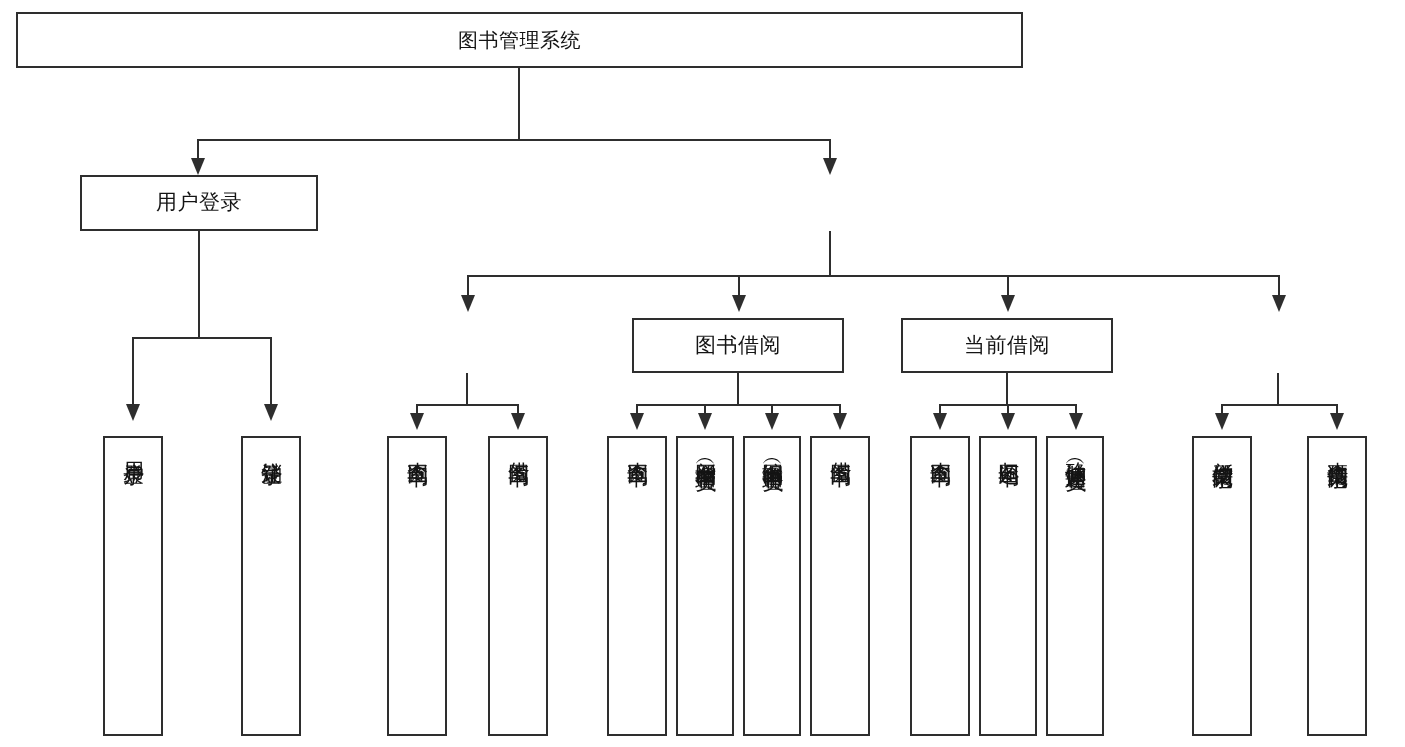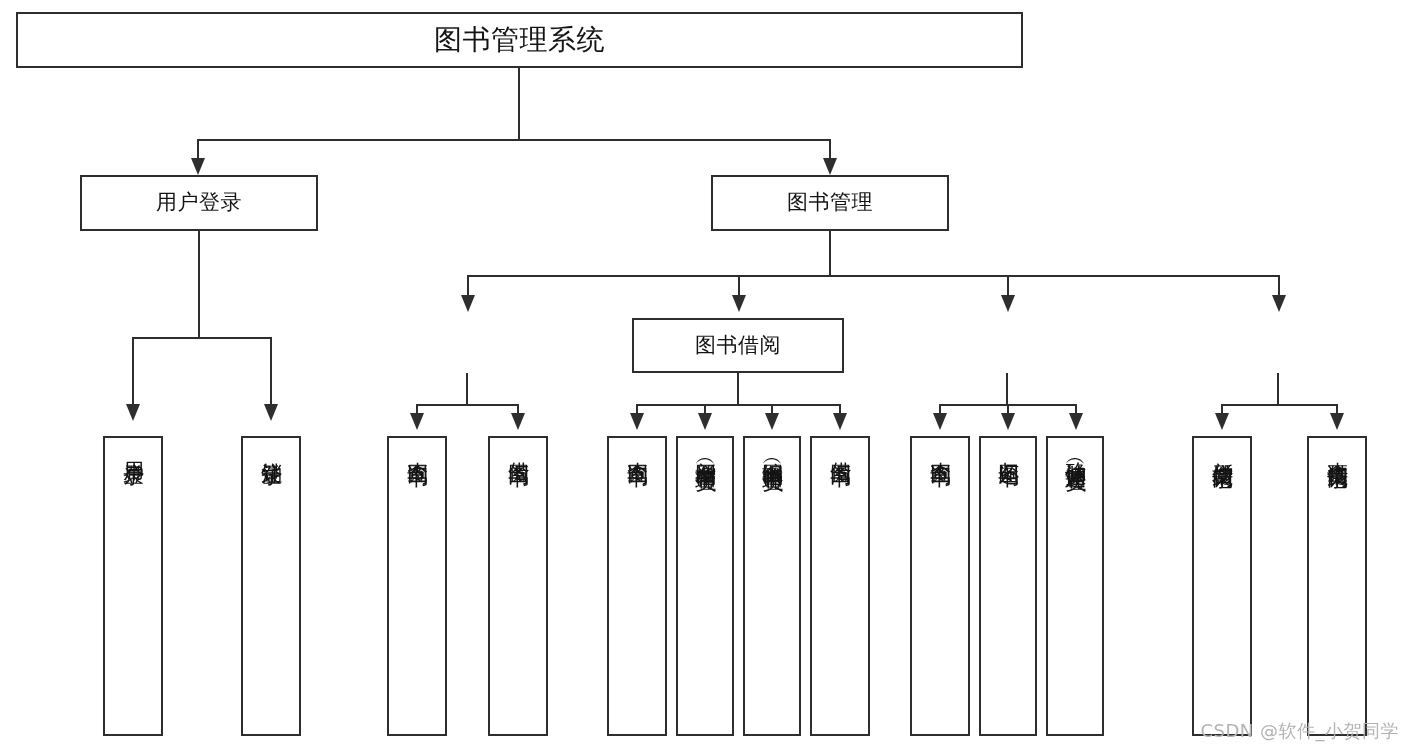--- a/index.html
+++ b/index.html
@@ -33,21 +33,21 @@
     display:block;
     line-height:1.22;
     white-space:pre-line;
     letter-spacing:0.5px;
   }
   
   .node.h .label{
     font-size:21px;
     writing-mode:horizontal-tb;
   }
-  #root.node.h .label{font-size:28px;}
+  #root.node.h .label{font-size:20px;}
   
   .node.v{
     align-items:flex-start;
     justify-content:center;
     padding-top:7px;
   }
   .node.v .label{
     writing-mode:vertical-rl;
     text-orientation:upright;
     font-size:21px;
@@ -97,23 +97,20 @@
 
   <div class="conn hline" style="left:198px; top:139px; width:633px;"></div>
 
   <div class="conn vline" style="left:197px; top:139px; height:25px;"></div>
   <div class="arrow" style="left:191px; top:158px;"></div>
   <div class="conn vline" style="left:829px; top:139px; height:25px;"></div>
   <div class="arrow" style="left:823px; top:158px;"></div>
 
   <div class="node h" style="left:80px; top:175px; width:238px; height:56px;">
     <span class="label">用户登录</span>
-  </div>
-  <div class="node h" style="left:711px; top:175px; width:238px; height:56px;">
-    <span class="label">图书管理</span>
   </div>
 
   <div class="conn vline" style="left:198px; top:231px; height:108px;"></div>
   <div class="conn hline" style="left:133px; top:337px; width:139px;"></div>
   <div class="conn vline" style="left:132px; top:337px; height:72px;"></div>
   <div class="arrow" style="left:126px; top:404px;"></div>
   <div class="conn vline" style="left:270px; top:337px; height:72px;"></div>
   <div class="arrow" style="left:264px; top:404px;"></div>
 
   <div class="conn vline" style="left:829px; top:231px; height:46px;"></div>
@@ -123,20 +120,23 @@
   <div class="conn vline" style="left:738px; top:275px; height:26px;"></div>
   <div class="arrow" style="left:732px; top:295px;"></div>
   <div class="conn vline" style="left:1007px; top:275px; height:26px;"></div>
   <div class="arrow" style="left:1001px; top:295px;"></div>
   <div class="conn vline" style="left:1278px; top:275px; height:26px;"></div>
   <div class="arrow" style="left:1272px; top:295px;"></div>
 
   <div class="node h" style="left:632px; top:318px; width:212px; height:55px;">
     <span class="label">图书借阅</span>
   </div>
+  <div class="node h" style="left:901px; top:318px; width:212px; height:55px;">
+    <span class="label">当前借阅</span>
+  </div>
 
   <div class="conn vline" style="left:466px; top:373px; height:33px;"></div>
   <div class="conn hline" style="left:417px; top:404px; width:102px;"></div>
   <div class="conn vline" style="left:416px; top:404px; height:14px;"></div>
   <div class="arrow" style="left:410px; top:413px;"></div>
   <div class="conn vline" style="left:517px; top:404px; height:14px;"></div>
   <div class="arrow" style="left:511px; top:413px;"></div>
 
   <div class="conn vline" style="left:737px; top:373px; height:33px;"></div>
   <div class="conn hline" style="left:637px; top:404px; width:203px;"></div>
@@ -202,15 +202,14 @@
     <span class="label">确认归还（管理员）</span>
   </div>
 
   <div class="node v" style="left:1192px; top:436px; width:60px; height:300px;">
     <span class="label">新增借阅记录</span>
   </div>
   <div class="node v" style="left:1307px; top:436px; width:60px; height:300px;">
     <span class="label">查询借阅记录</span>
   </div>
 
-  <div id="watermark">CSDN @软件_小贺同学</div>
 
 </div>
 
 </body></html>

